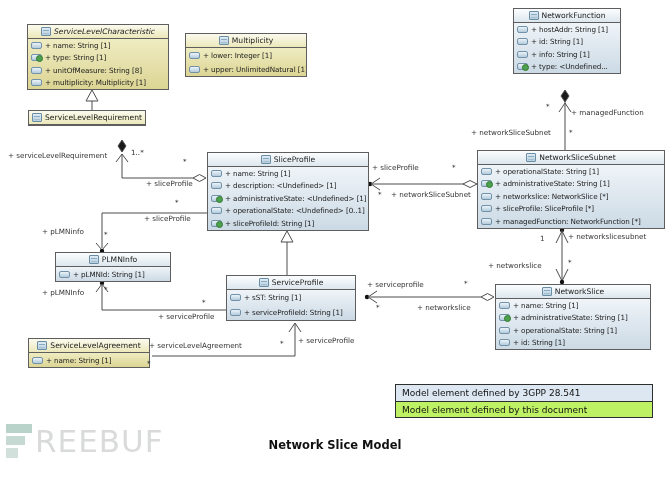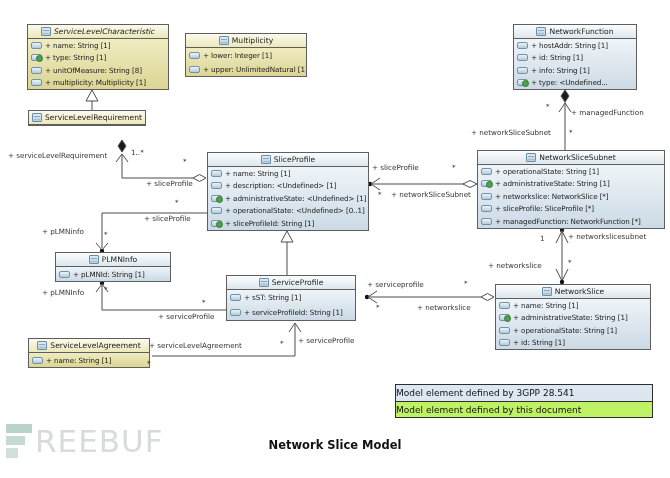--- a/index.html
+++ b/index.html
@@ -18,21 +18,21 @@
   .row{height:12.5px;display:flex;align-items:center;gap:3px;padding:0 2px 0 3px;font-size:7.2px;letter-spacing:-0.1px;color:#1c1c1c;white-space:nowrap;overflow:hidden}
   .row.tall{height:14px}
   .row.sp{height:15px}
   .cicon{width:10px;height:9px;border:1px solid #6a8da6;background:linear-gradient(#dfecf5,#b9cfdf);border-radius:1px;position:relative;flex:0 0 auto}
   .cicon::before{content:"";position:absolute;left:1px;right:1px;top:2px;height:1px;background:#89a9bf}
   .cicon::after{content:"";position:absolute;left:1px;right:1px;top:5px;height:1px;background:#a5bfd1}
   .aicon{width:11px;height:7px;border:1px solid #7292a9;background:linear-gradient(#ecf4f9,#b3cbdc);border-radius:2px;position:relative;flex:0 0 auto}
   .aicon.plus::after{content:"";position:absolute;right:-2px;bottom:-2px;width:5px;height:5px;border-radius:50%;background:#4da04d;border:1px solid #2f7a2f}
   .elabel{position:absolute;font-size:7.2px;color:#333;white-space:nowrap;line-height:8px}
   .legend{position:absolute;left:395px;top:384px;width:258px;border:1px solid #2e2e2e}
-  .legend-row{height:16px;display:flex;align-items:center;font-size:9px;color:#111}
+  .legend-row{height:16px;display:flex;align-items:center;padding-left:6px;font-size:9px;color:#111}
   .legend-row.blue-row{background:#dde7f2}
   .legend-row.yellow-row{background:#bef264;border-top:1px solid #2e2e2e}
   .caption{position:absolute;left:0;right:0;top:438px;text-align:center;font-size:11.5px;font-weight:700;color:#111}
   .watermark{position:absolute;left:6px;top:424px;display:flex;align-items:flex-start;gap:3px}
   .wbars{width:26px;height:34px;position:relative}
   .wbars i{position:absolute;left:0;display:block}
   .wbars i:nth-child(1){top:0;width:26px;height:9px;background:#b9d2ca}
   .wbars i:nth-child(2){top:12px;width:19px;height:9px;background:#c6dad3}
   .wbars i:nth-child(3){top:24px;width:12px;height:10px;background:#d2e0db}
   .wtext{font-size:31px;font-weight:400;color:#d9dbda;letter-spacing:1px;line-height:34px}
@@ -114,21 +114,21 @@
           <span class="aicon"></span>
           <span>+ lower: Integer [1]</span>
         </div>
       <div class="row tall">
           <span class="aicon"></span>
           <span>+ upper: UnlimitedNatural [1]</span>
         </div>
     </div>
   </div>
 
-  <div class="uml blue" style="left:513px;top:24px;width:124px">
+  <div class="uml blue" style="left:513px;top:8px;width:108px">
     <div class="hdr">
         <span class="cicon"></span>
         <span class="ttl">NetworkFunction</span>
       </div>
     <div class="rows">
       <div class="row">
           <span class="aicon"></span>
           <span>+ hostAddr: String [1]</span>
         </div>
       <div class="row">

